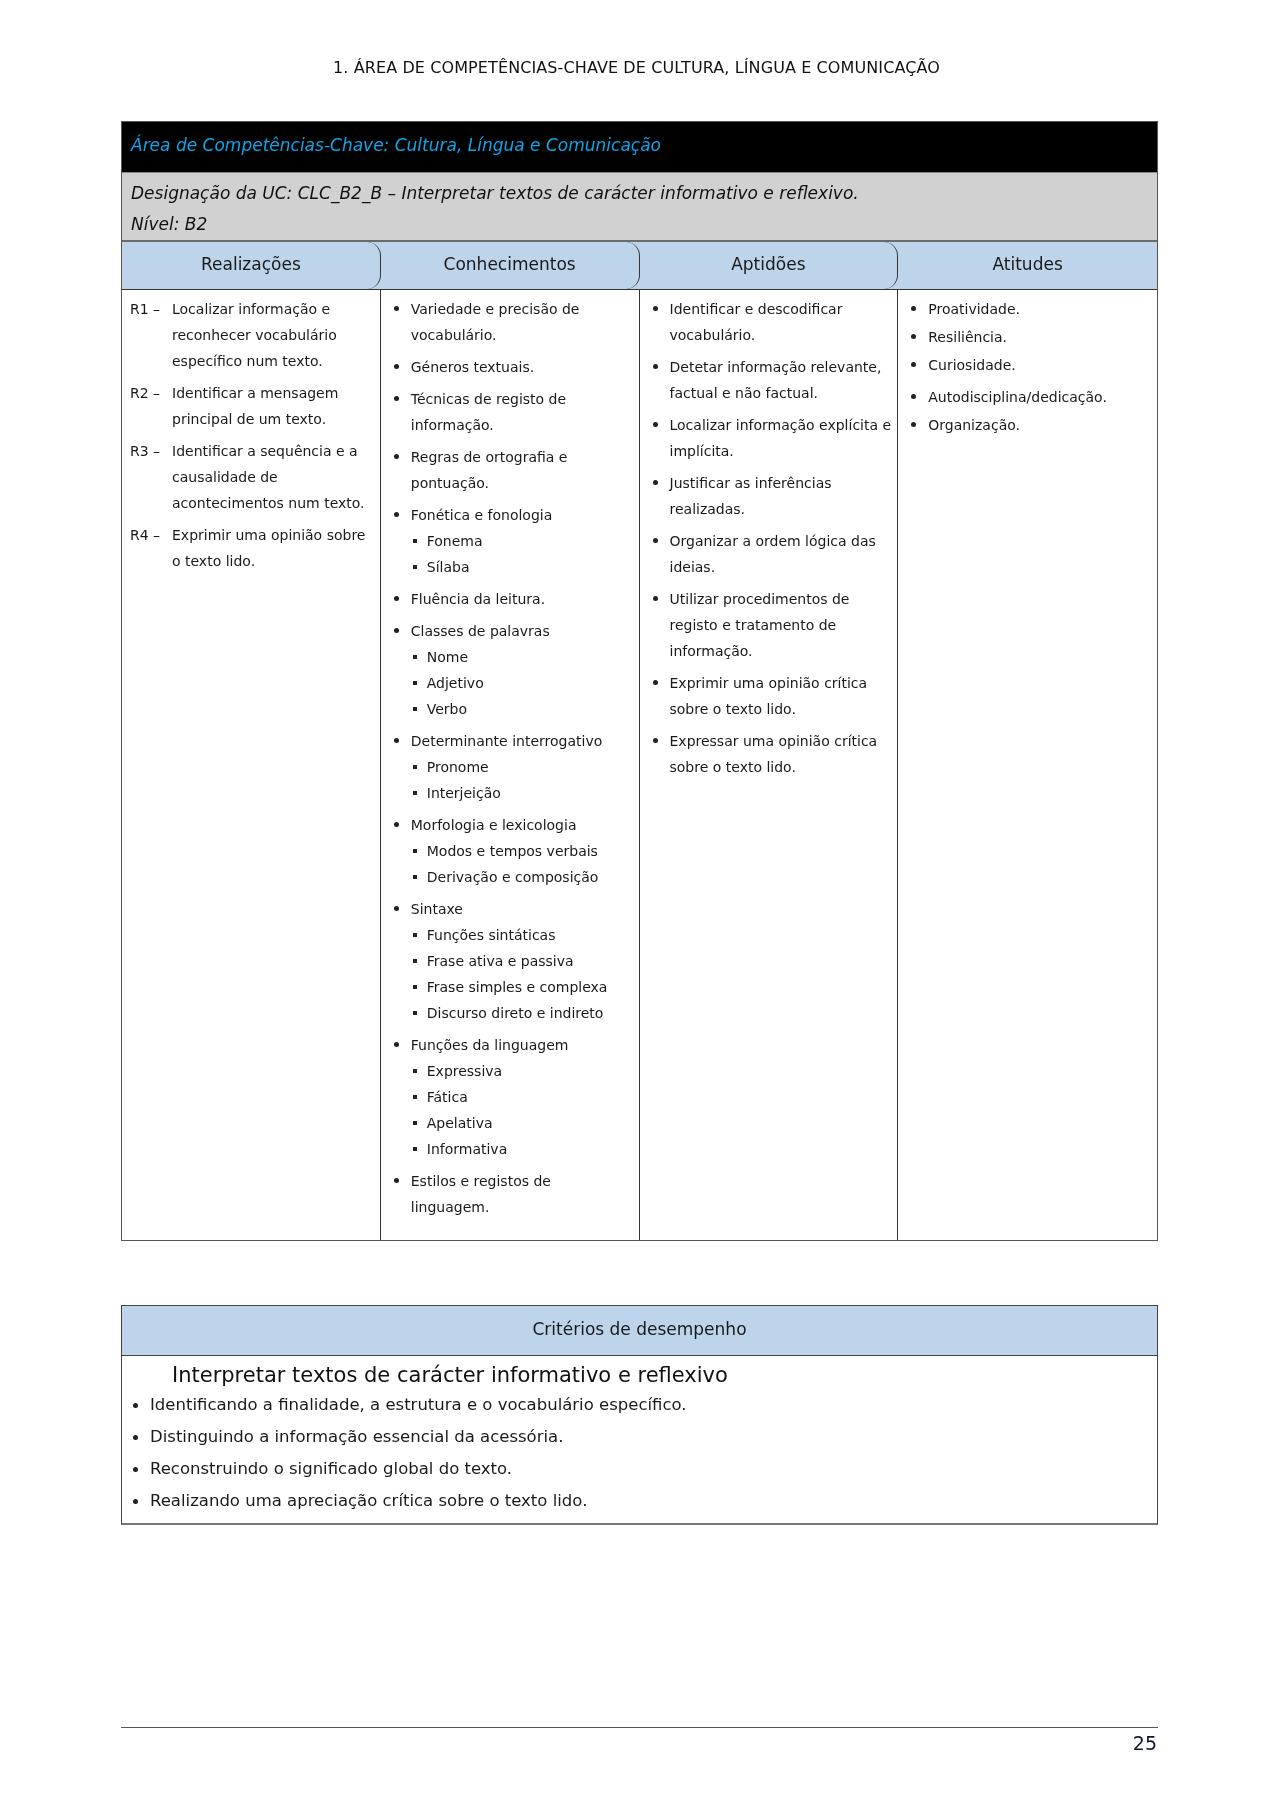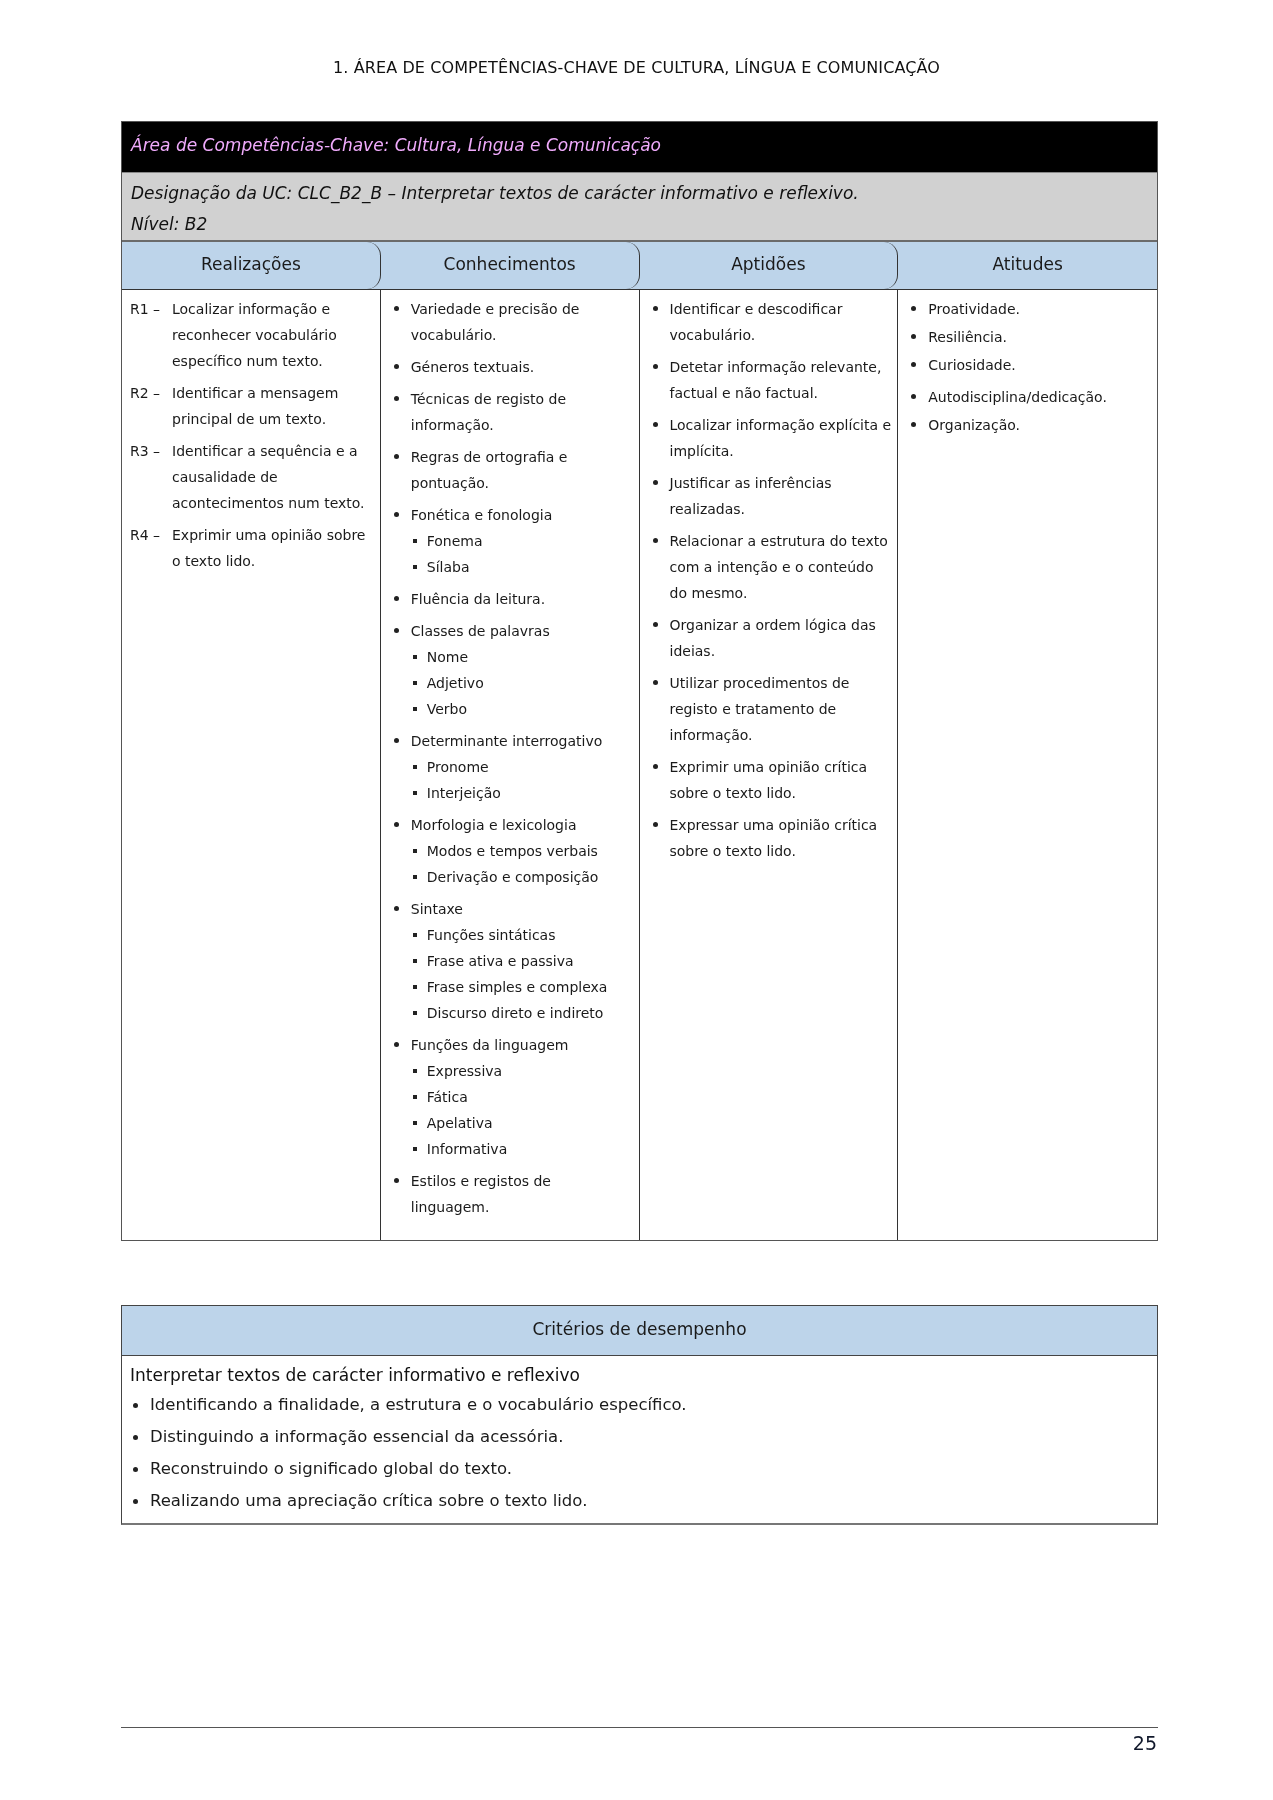--- a/index.html
+++ b/index.html
@@ -9,21 +9,21 @@
   .page-header {
     position: absolute; top: 58px; left: 0; width: 1273px;
     text-align: center; font-size: 16px; letter-spacing: 0.1px; color: #111;
   }
 
   .uc-table {
     position: absolute; left: 121px; top: 121px; width: 1037px;
     border: 1px solid #555;
   }
   .row-area {
-    background: #000; color: #f0abfc; font-style: italic;
+    background: #000; color: #0ea5e9; font-style: italic;
     height: 50px; padding: 13px 9px 0 9px; font-size: 17px;
   }
   .row-grey {
     background: #d1d1d1; color: #111; font-style: italic;
     height: 70px; padding: 8px 9px 0 9px; font-size: 17px;
     border-top: 1px solid #888; border-bottom: 2px solid #6b6b6b;
   }
   .row-grey div { height: 31px; line-height: 24px; }
 
   .cols-head { display: flex; height: 48px; background: #bdd4ea; border-bottom: 1px solid #333; }
@@ -57,21 +57,21 @@
 
   .crit-table {
     position: absolute; left: 121px; top: 1305px; width: 1037px;
     border: 1px solid #444; border-bottom: 2px solid #777;
   }
   .crit-head {
     background: #bdd4ea; height: 50px; text-align: center; font-size: 17px;
     padding-top: 13px; border-bottom: 1px solid #444;
   }
   .crit-body { padding: 5px 8px 6px 8px; font-size: 16.5px; }
-  .crit-title { line-height: 28px; font-size: 17px; color: #111; }
+  .crit-title { line-height: 28px; font-size: 21px; color: #111; margin-left: 42px; }
   .crit-body ul.blist > li { padding-left: 20px; margin-bottom: 0; line-height: 32px; }
   .crit-body ul.blist > li::before { left: 3px; top: 14px; }
 
   .footer-line { position: absolute; left: 121px; top: 1727px; width: 1037px; height: 1px; background: #555; }
   .page-number { position: absolute; right: 116px; top: 1732px; font-size: 19px; color: #0f172a; }
 </style>
 </head>
 <body>
 
 <div class="page-header">1.  ÁREA DE COMPETÊNCIAS-CHAVE DE CULTURA, LÍNGUA E COMUNICAÇÃO</div>
@@ -145,21 +145,20 @@
             </ul></li>
           <li><span>Estilos e registos de linguagem.</span></li>
         </ul>
       </div>
     <div class="cb" id="col-aptidoes">
         <ul class="blist">
           <li>Identificar e descodificar vocabulário.</li>
           <li>Detetar informação relevante, factual e não factual.</li>
           <li>Localizar informação explícita e implícita.</li>
           <li>Justificar as inferências realizadas.</li>
-          <li>Relacionar a estrutura do texto com a intenção e o conteúdo do mesmo.</li>
           <li>Organizar a ordem lógica das ideias.</li>
           <li>Utilizar procedimentos de registo e tratamento de informação.</li>
           <li>Exprimir uma opinião crítica sobre o texto lido.</li>
           <li>Expressar uma opinião crítica sobre o texto lido.</li>
         </ul>
       </div>
     <div class="cb" id="col-atitudes">
         <ul class="blist">
           <li style="margin-bottom: 2px;">Proatividade.</li>
           <li style="margin-bottom: 2px;">Resiliência.</li>

